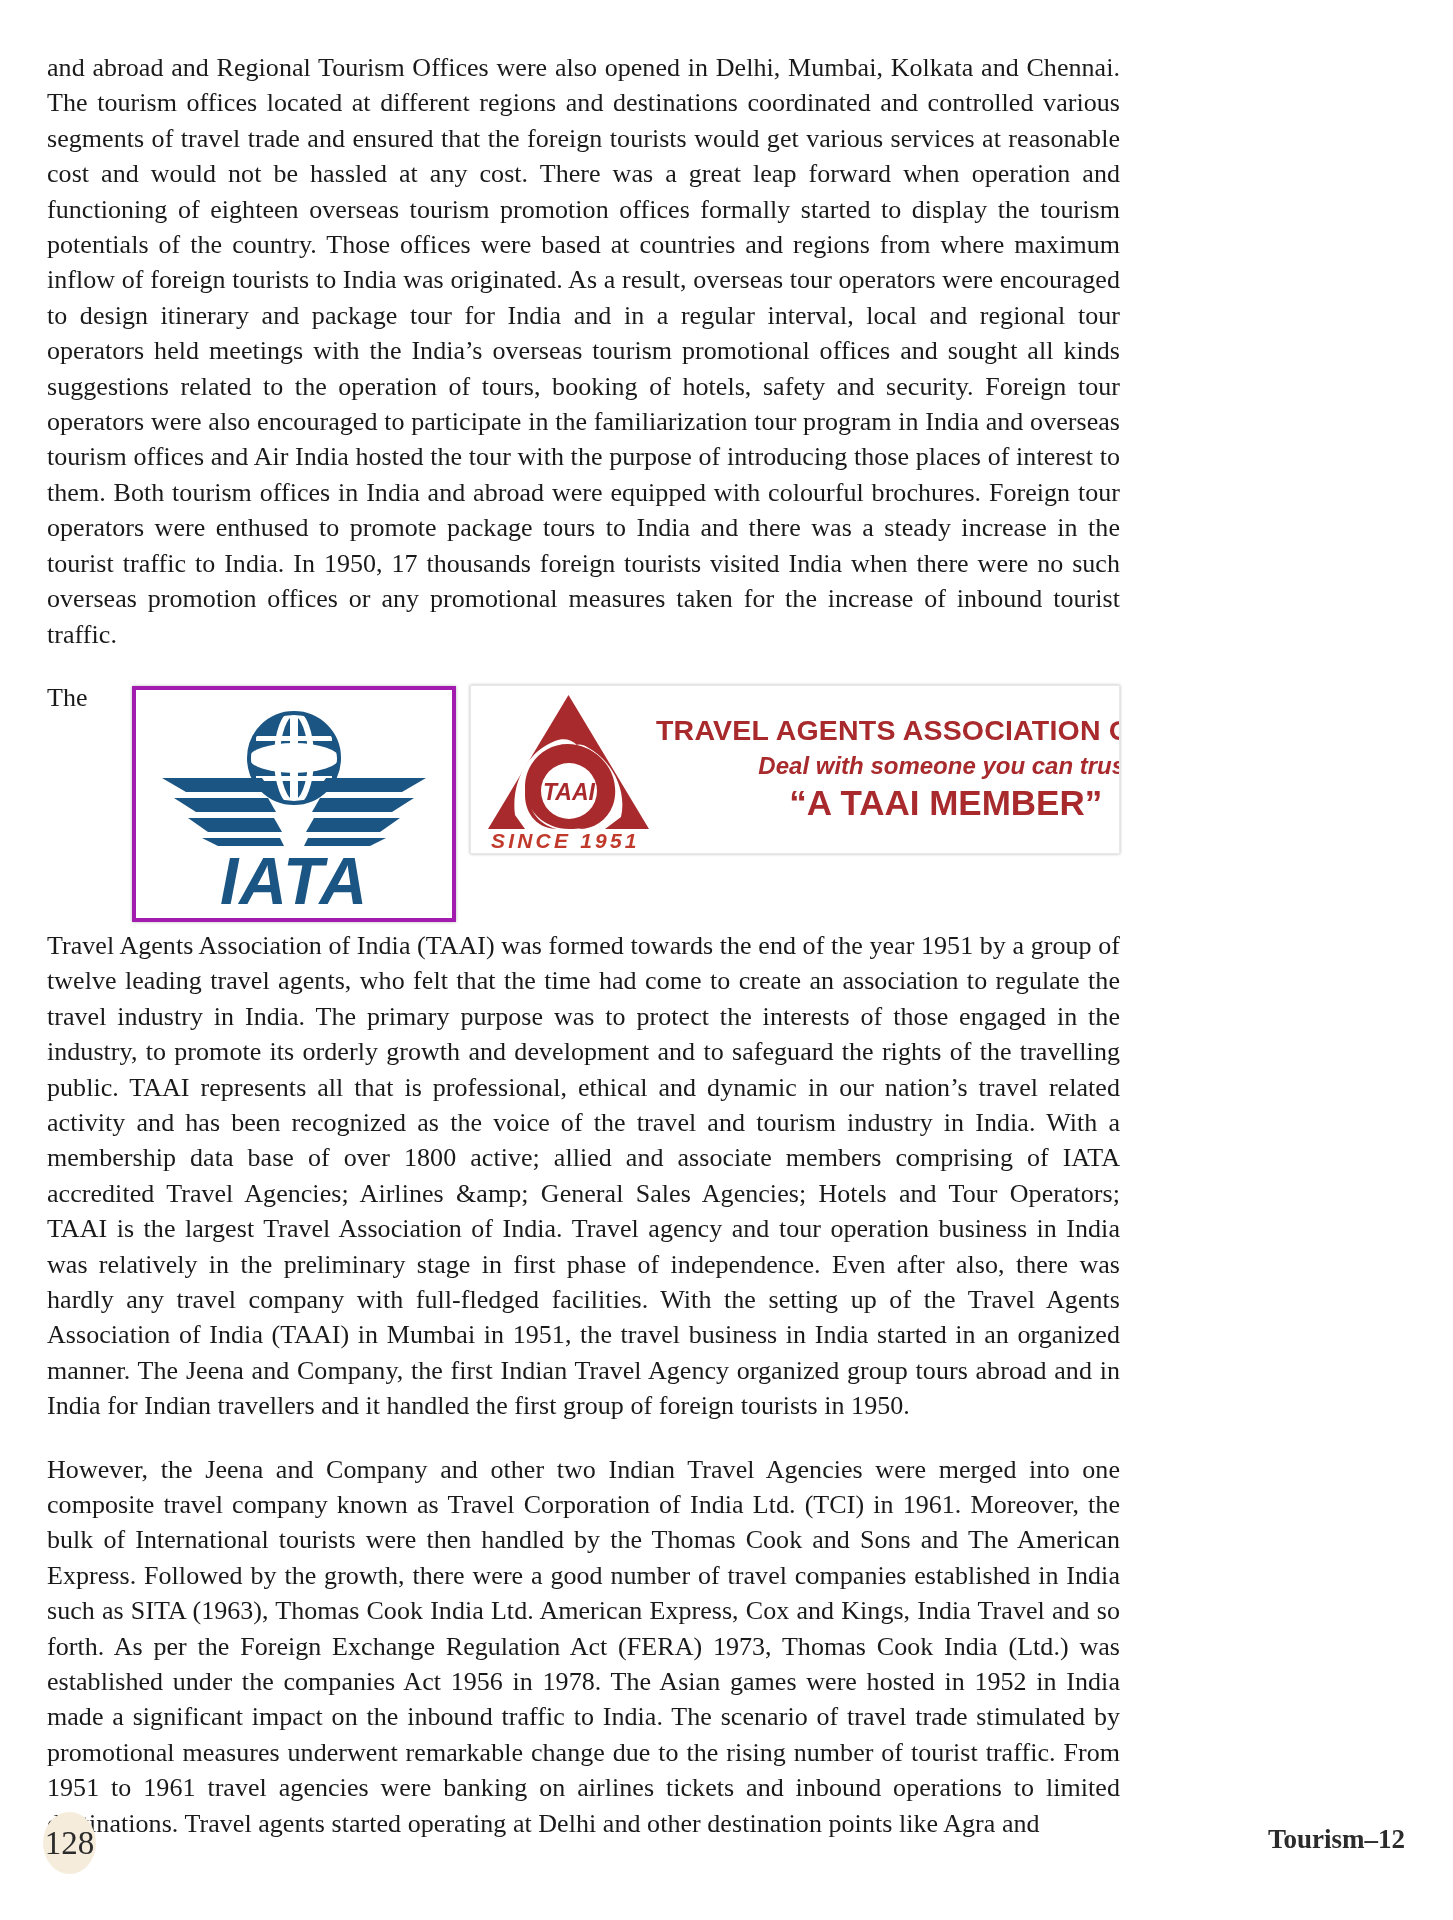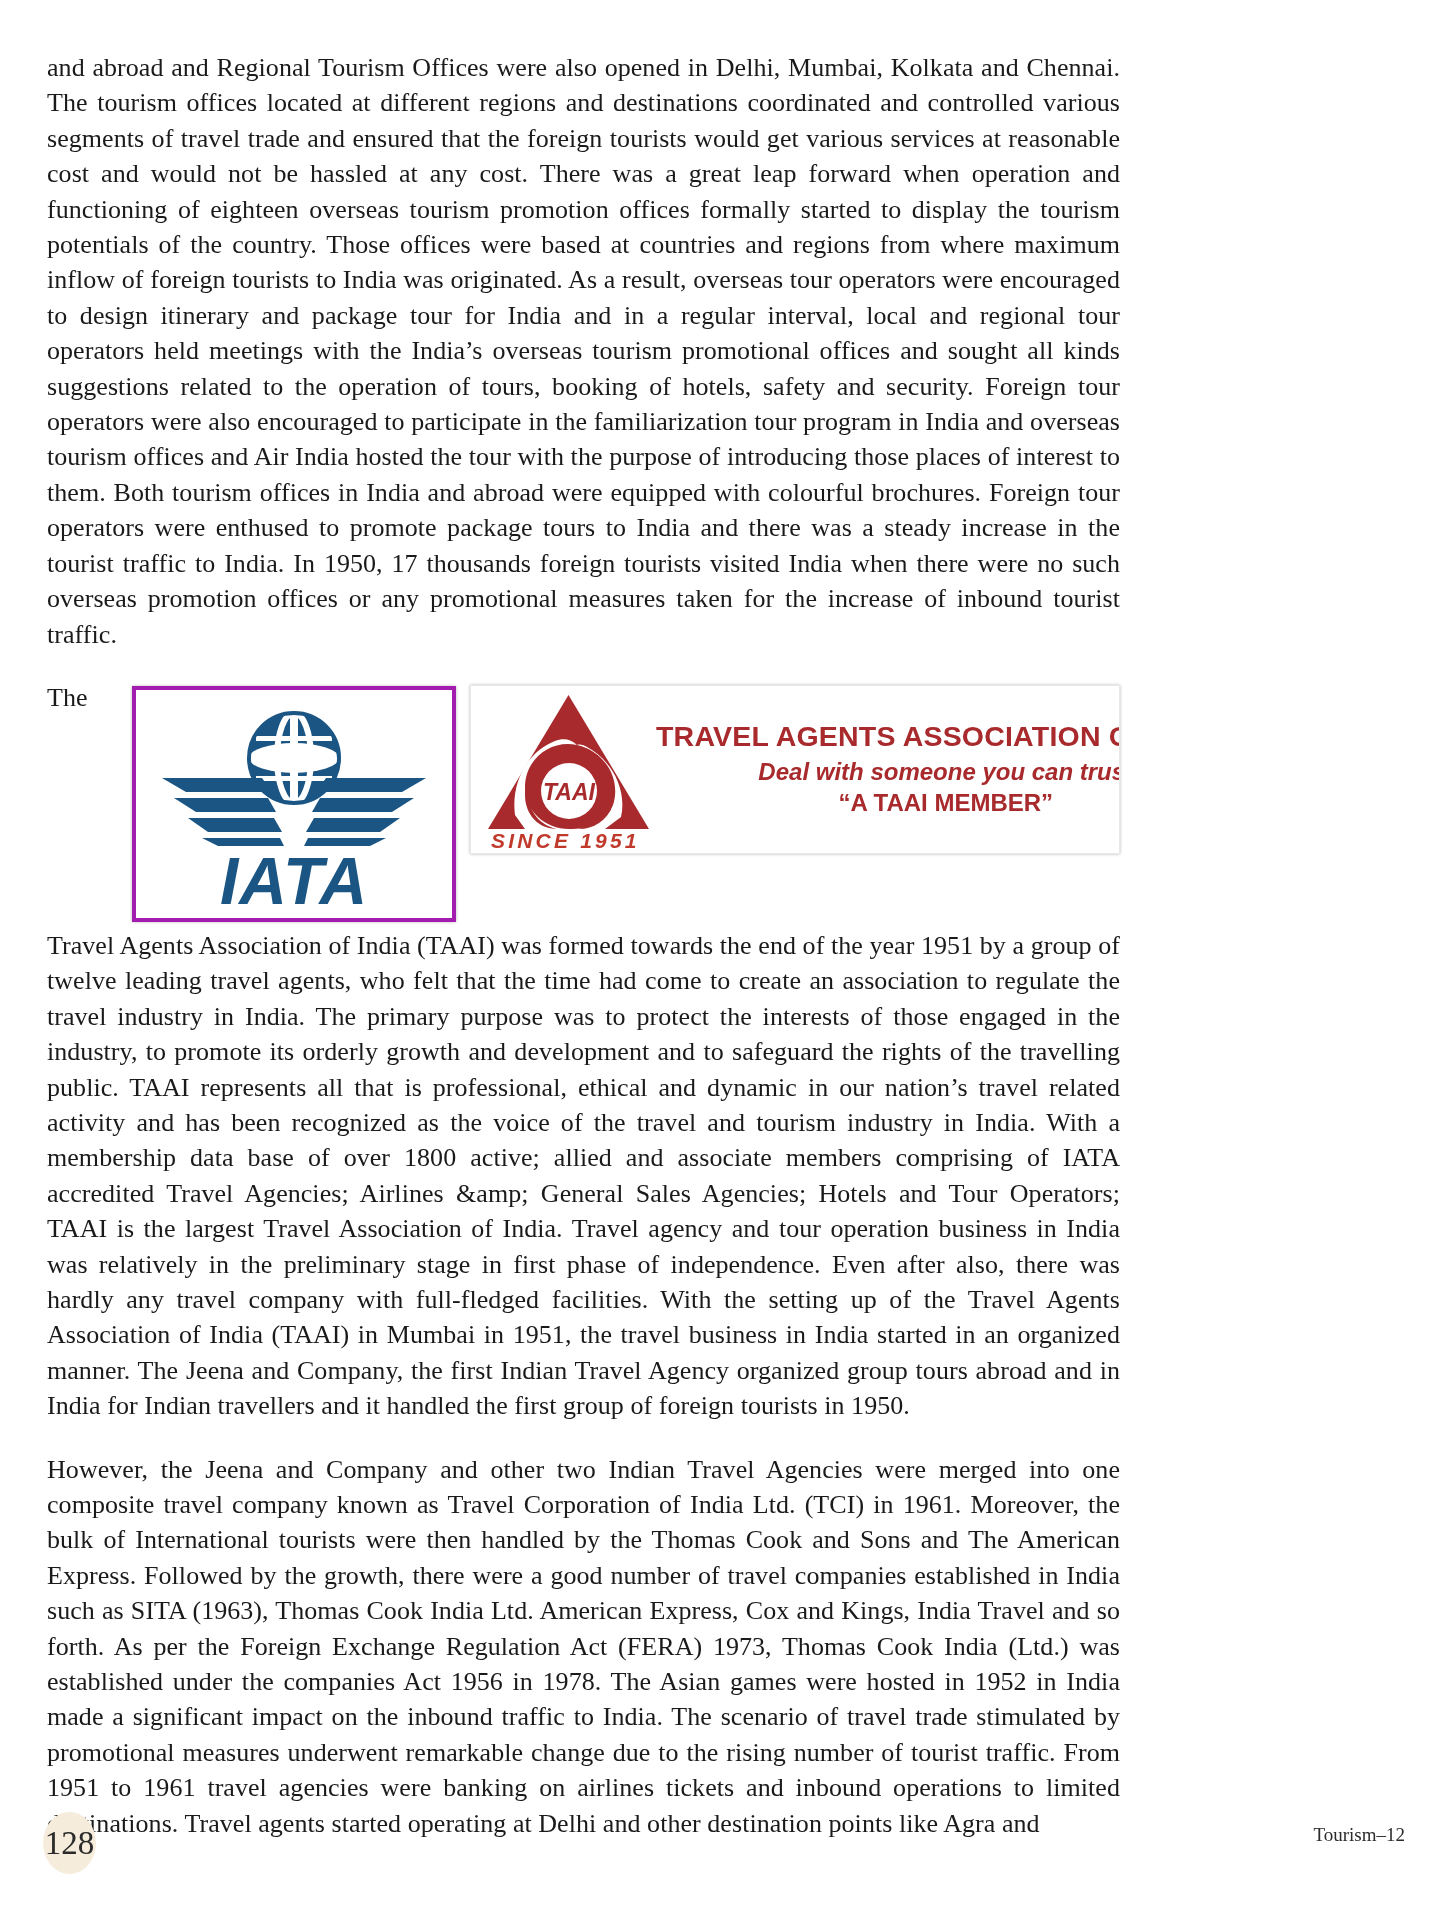--- a/index.html
+++ b/index.html
@@ -86,21 +86,21 @@
   }
   .taai-line2 {
     font-size: 24px;
     font-weight: bold;
     font-style: italic;
     line-height: 1.3;
     margin-top: 3px;
     white-space: nowrap;
   }
   .taai-line3 {
-    font-size: 24px;
+    font-size: 35px;
     font-weight: bold;
     line-height: 1.2;
     margin-top: 1px;
     white-space: nowrap;
   }
 
   
   .fig-iata {
     float: right;
     width: 316px;
@@ -140,22 +140,23 @@
     align-items: center;
     justify-content: center;
     font-size: 33px;
     color: #2b2b2b;
     font-family: "Liberation Serif", serif;
   }
   .footer-right {
     position: absolute;
     right: 48px;
     top: 12px;
-    font-size: 19px;
+    font-size: 27px;
     color: #2b2b2b;
+    font-weight: bold;
   }
 
   .clearfix::after { content: ""; display: block; clear: both; }
 </style>
 </head>
 <body>
 
 <div class="page">
 
   <div class="content">

